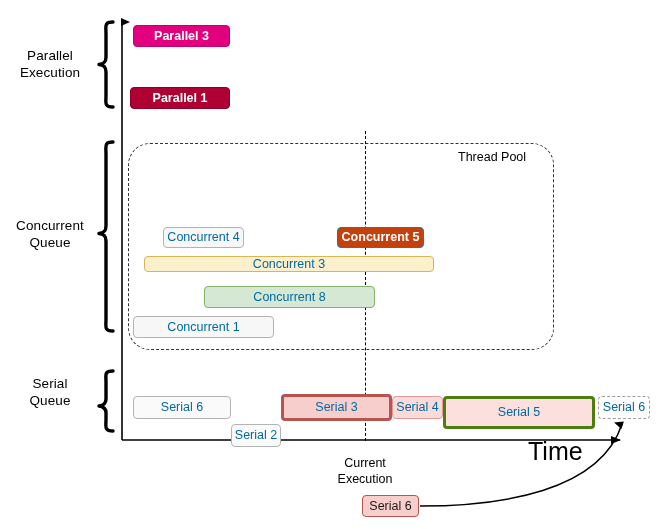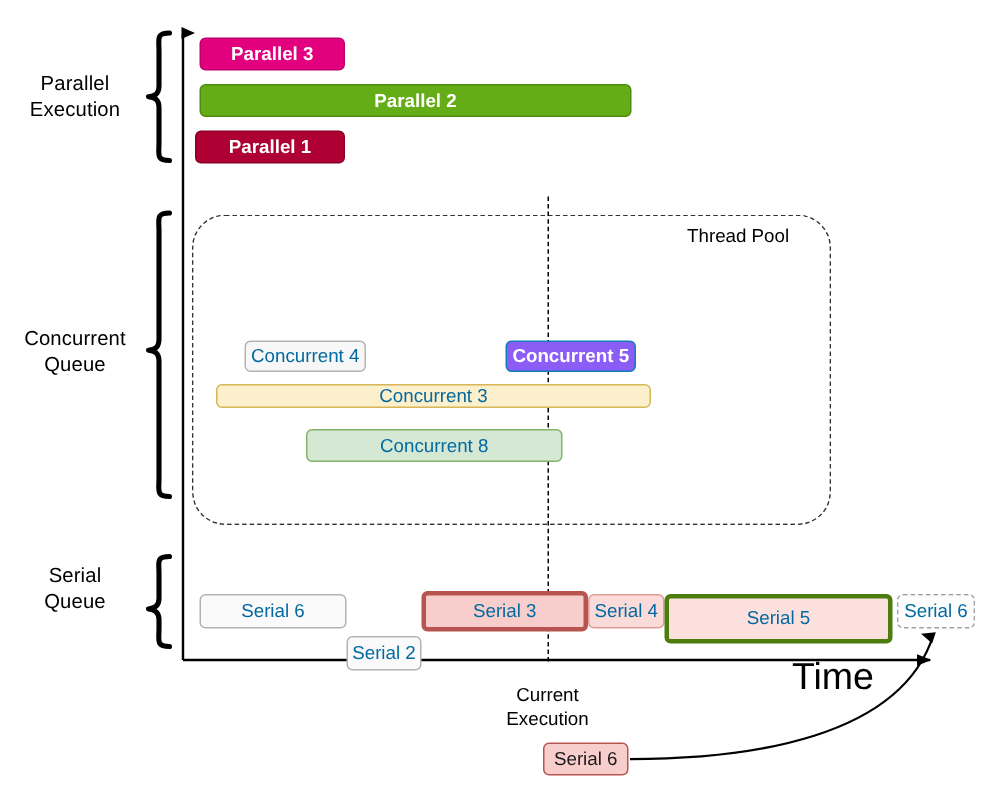--- a/index.html
+++ b/index.html
@@ -160,32 +160,32 @@
   <div class="threadpool-label" style="left:458px; top:150px;">Thread Pool</div>
 
   <div class="vline" style="left:365px; top:131px; height:310px;"></div>
   <div class="current-exec-label" style="left:318px; top:455px; width:94px;">Current
 Execution</div>
 
   <div class="time-label" style="left:528px; top:437px;">Time</div>
 
   <div class="bar solid" style="left:133px; top:25px; width:97px; height:22px; background:#E3007E; border:1px solid #C0006C;">Parallel 3</div>
 
-  <div class="bar solid" style="left:133px; top:56px; width:288px; height:22px; background:#65AD16; border:1px solid #4E8A0F;">Parallel 2</div>
 
   <div class="bar solid" style="left:130px; top:87px; width:100px; height:22px; background:#AE0033; border:1px solid #8C0028;">Parallel 1</div>
 
   <div class="bar light" style="left:163px; top:227px; width:81px; height:21px; background:#F7F7F7; border:1px solid #B3B3B3;">Concurrent 4</div>
 
-  <div class="bar solid" style="left:337px; top:227px; width:87px; height:21px; background:#8b5cf6; border:1px solid #0F7FB5;">Concurrent 5</div>
+  <div class="bar solid" style="left:337px; top:227px; width:87px; height:21px; background:#c2410c; border:1px solid #0F7FB5;">Concurrent 5</div>
 
   <div class="bar light" style="left:144px; top:256px; width:290px; height:16px; background:#FCEFCB; border:1px solid #D6B656;">Concurrent 3</div>
 
   <div class="bar light" style="left:204px; top:286px; width:171px; height:22px; background:#D5E8D4; border:1px solid #82B366;">Concurrent 8</div>
 
+  <div class="bar light" style="left:133px; top:316px; width:141px; height:22px; background:#F7F7F7; border:1px solid #B3B3B3;">Concurrent 1</div>
 
   <div class="bar light" style="left:133px; top:396px; width:98px; height:23px; background:#FAFAFA; border:1px solid #B3B3B3;">Serial 6</div>
 
   <div class="bar light" style="left:231px; top:396px; width:50px; height:23px; background:#FAFAFA; border:1px solid #B3B3B3;margin-top:28px;">Serial 2</div>
 
   <div class="bar light" style="left:281px; top:394px; width:111px; height:27px; background:#F8CECC; border:3px solid #B85450;">Serial 3</div>
 
   <div class="bar light" style="left:392px; top:396px; width:51px; height:23px; background:#FADBD9; border:1px solid #E09B97;">Serial 4</div>
 
   <div class="bar light" style="left:443px; top:396px; width:152px; height:33px; background:#FBE0DE; border:3px solid #4d7c0f;">Serial 5</div>

